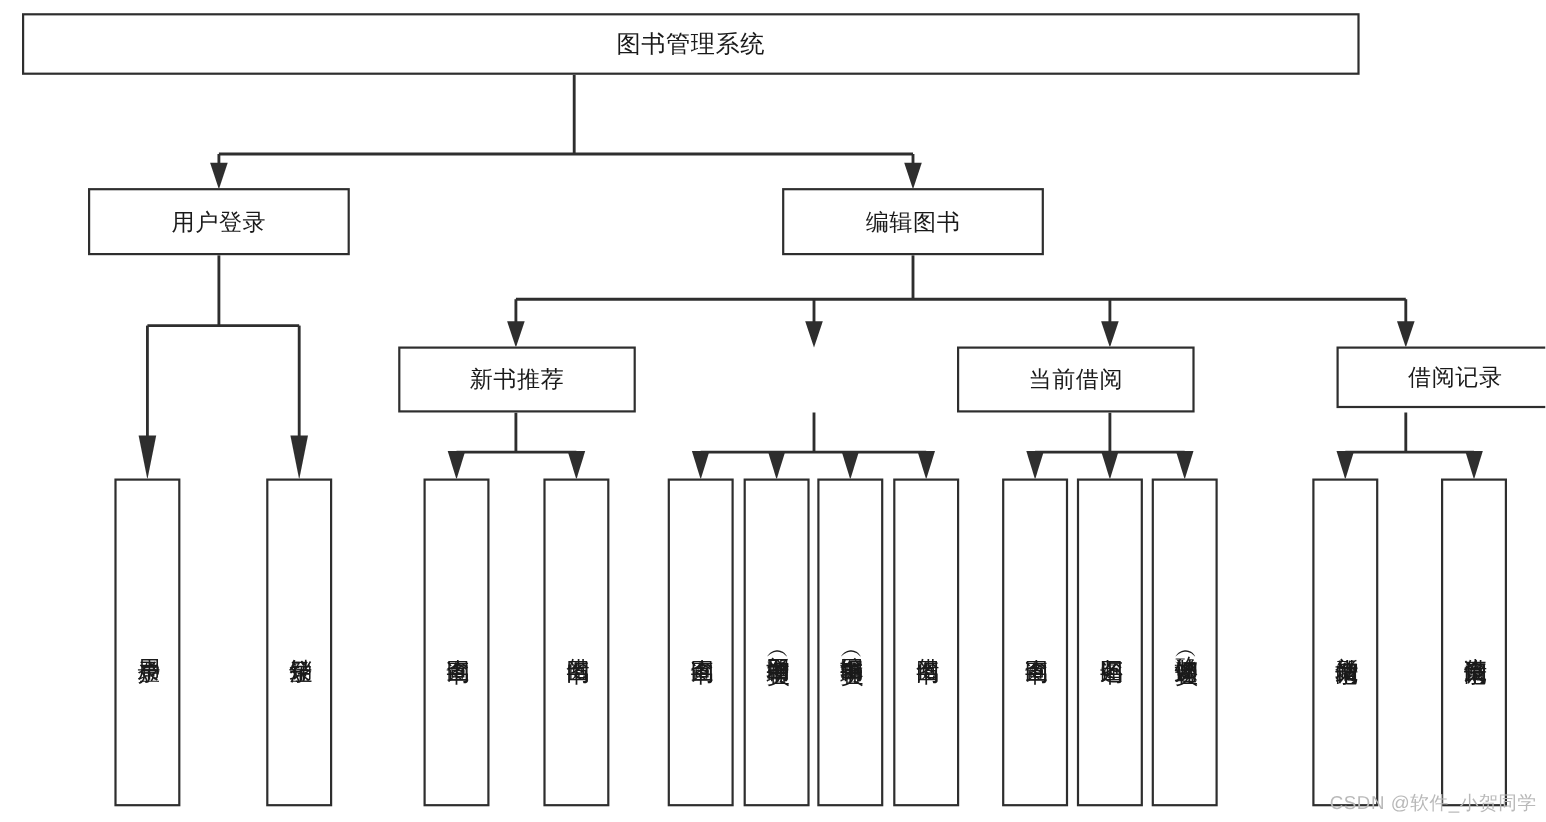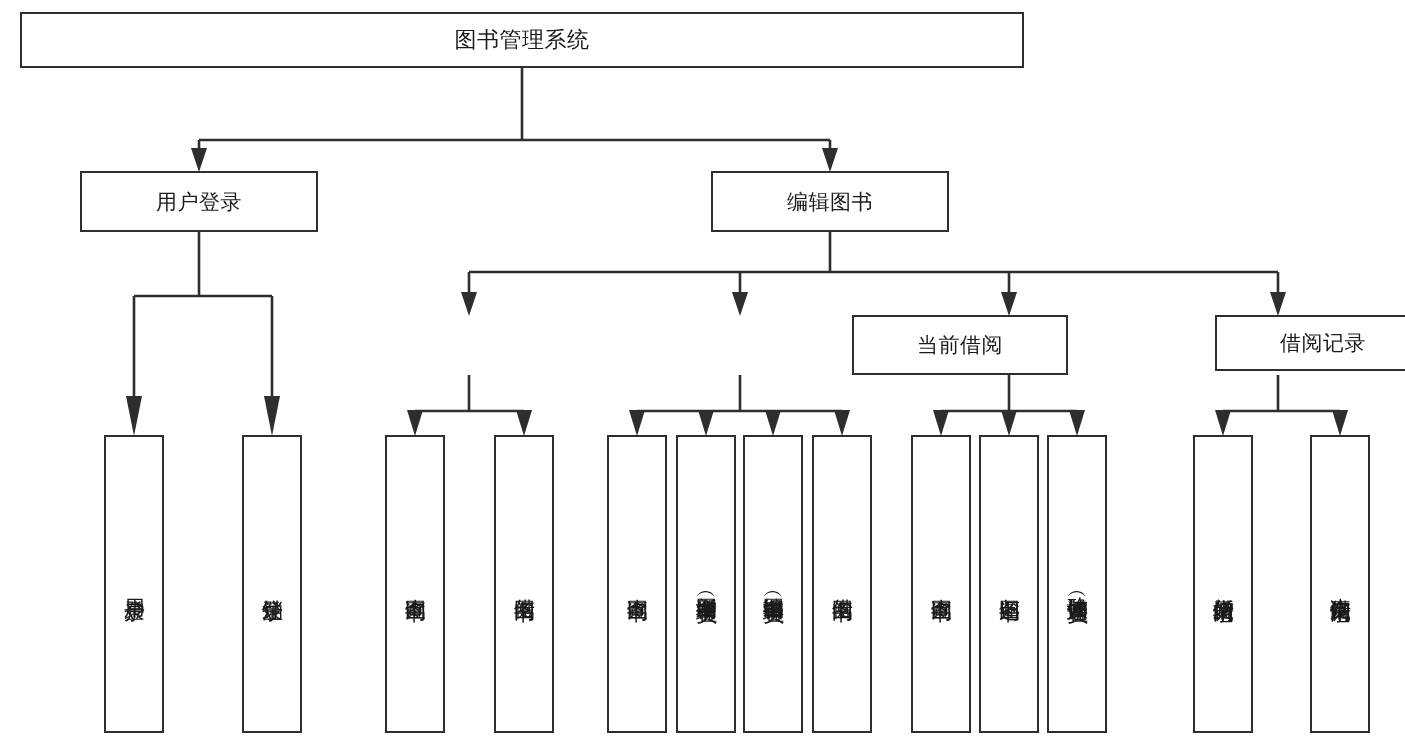--- a/index.html
+++ b/index.html
@@ -136,32 +136,35 @@
     <polygon class="arrowhead" points="1069,410 1085,410 1077,436"></polygon>
 
     <path class="lk" d="M 1278 375 L 1278 411"></path>
     <path class="lk" d="M 1223 411 L 1340 411"></path>
     <path class="lk" d="M 1223 411 L 1223 416"></path>
     <path class="lk" d="M 1340 411 L 1340 416"></path>
     <polygon class="arrowhead" points="1215,410 1231,410 1223,436"></polygon>
     <polygon class="arrowhead" points="1332,410 1348,410 1340,436"></polygon>
   </svg>
 
-  <div class="node h-node" id="root-node" style="left:20px; top:12px; width:1004px; height:56px;">
+  <div class="node h-node" id="root-node" style="left:20px; top:12px; width:1216px; height:56px;">
     <span>图书管理系统</span>
   </div>
 
   <div class="node h-node" style="left:80px; top:171px; width:238px; height:61px;">
     <span>用户登录</span>
   </div>
   <div class="node h-node" style="left:711px; top:171px; width:238px; height:61px;">
     <span>编辑图书</span>
   </div>
 
-  <div class="node h-node" style="left:852px; top:315px; width:216px; height:60px;">
+  <div class="node h-node" style="left:362px; top:315px; width:216px; height:60px;">
+    <span>新书推荐</span>
+  </div>
+  <div class="node h-node" style="left:870px; top:315px; width:216px; height:60px;">
     <span>当前借阅</span>
   </div>
   <div class="node h-node" style="left:1215px; top:315px; width:216px; height:56px;">
     <span>借阅记录</span>
   </div>
 
   <div class="node v-node" style="left:104px; top:435px; width:60px; height:298px;">
     <span class="vlabel">用户登录</span>
   </div>
   <div class="node v-node" style="left:242px; top:435px; width:60px; height:298px;">
@@ -198,14 +201,15 @@
     <span class="vlabel">确认归还（管理员）</span>
   </div>
 
   <div class="node v-node" style="left:1193px; top:435px; width:60px; height:298px;">
     <span class="vlabel">新增借阅记录</span>
   </div>
   <div class="node v-node" style="left:1310px; top:435px; width:60px; height:298px;">
     <span class="vlabel">查询借阅记录</span>
   </div>
 
+  <div id="watermark">CSDN @软件_小贺同学</div>
 
 </div>
 
 </body></html>

